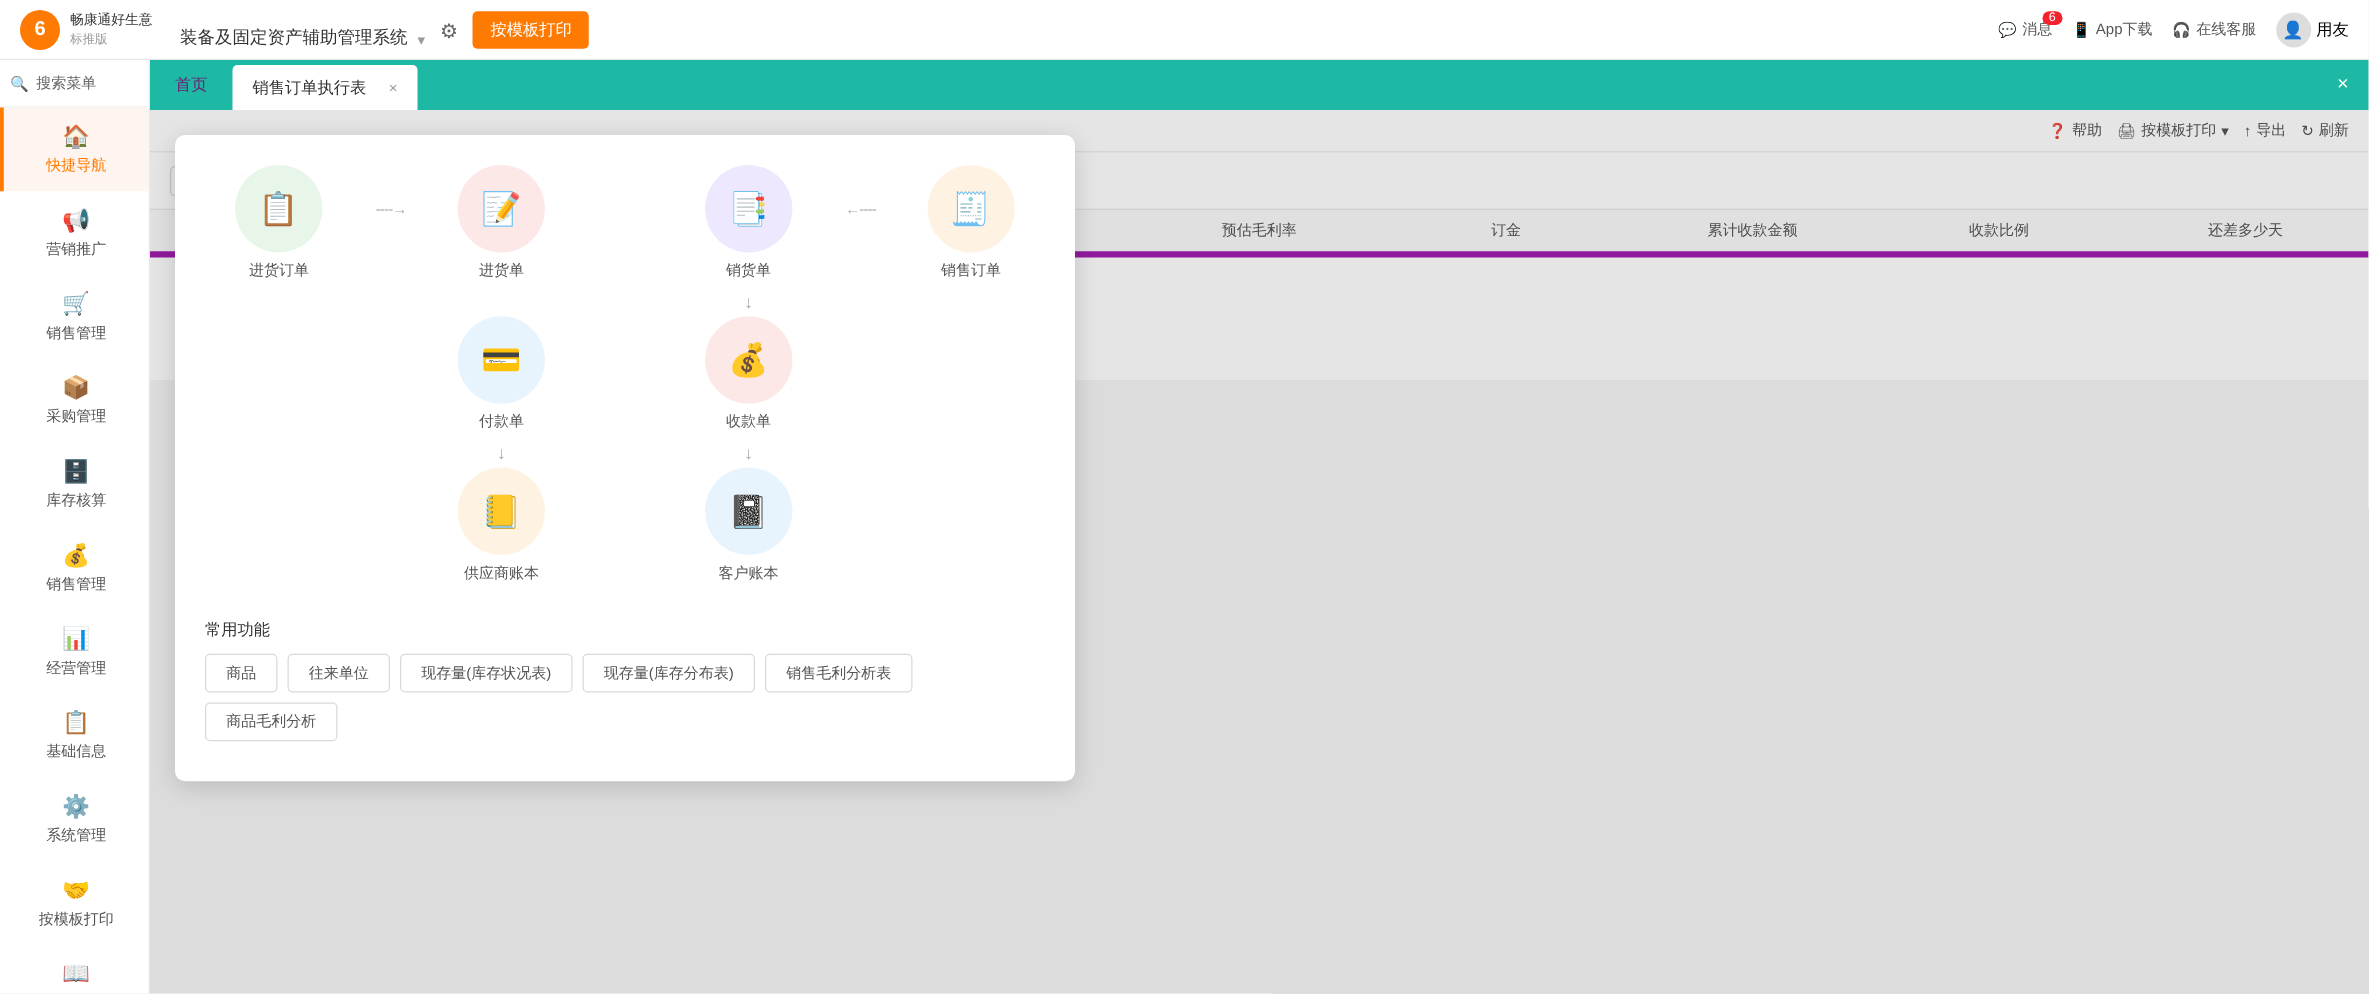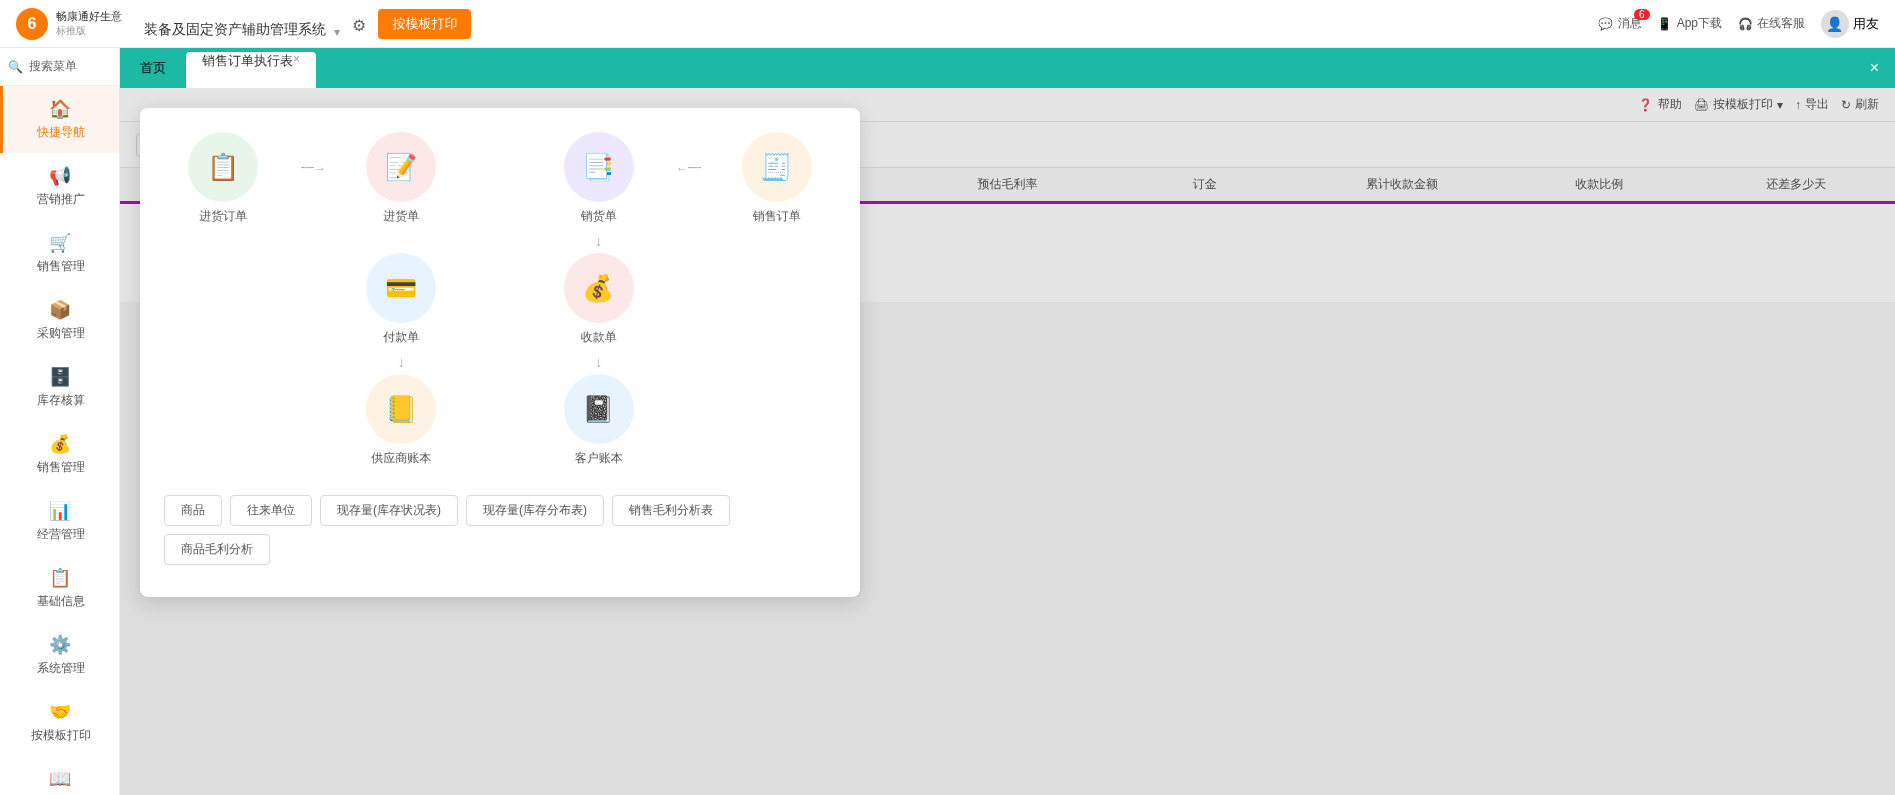--- a/index.html
+++ b/index.html
@@ -156,32 +156,33 @@
     
     .tab-bar {
       height: 40px;
       background: #1db9a4;
       display: flex;
       align-items: stretch;
       flex-shrink: 0;
     }
     .tab-home {
       padding: 14px 20px;
-      color: #000000;
+      color: #701a75;
       display: flex;
       align-items: center;
       cursor: pointer;
       font-size: 13px;
     }
     .tab-active {
       background: white;
       color: #333;
       padding: 0 16px;
       display: flex;
-      gap: 0;
+      align-items: center;
+      gap: 18px;
       cursor: pointer;
       font-size: 13px;
       border-radius: 4px 4px 0 0;
       margin-top: 4px;
     }
     .tab-close {
       color: #999;
       font-size: 12px;
       cursor: pointer;
     }
@@ -274,21 +275,21 @@
     }
 
     
     .table-area {
       background: white;
       margin: 0;
     }
     .table-header {
       display: flex;
       background: #fafafa;
-      border-bottom: 3px solid #a21caf;
+      border-bottom: 5px solid #a21caf;
       padding: 8px 0;
     }
     .th {
       flex: 1;
       text-align: center;
       font-size: 12px;
       color: #555;
       padding: 0 8px;
     }
     .no-data {
@@ -661,20 +662,21 @@
                   <span style="color:#3498db; font-size:26px;">📓</span>
                 </div>
                 <span class="flow-label">客户账本</span>
               </div>
               <div style="width:60px;"></div>
               <div style="width:120px;"></div>
             </div>
           </div>
 
           <div class="common-functions">
+            <div class="common-title">常用功能</div>
             <div class="func-buttons" id="func-buttons-row1">
                 <button class="func-btn">商品</button>
                 <button class="func-btn">往来单位</button>
                 <button class="func-btn">现存量(库存状况表)</button>
                 <button class="func-btn">现存量(库存分布表)</button>
                 <button class="func-btn">销售毛利分析表</button>
                 <button class="func-btn">商品毛利分析</button>
               </div>
           </div>
 

